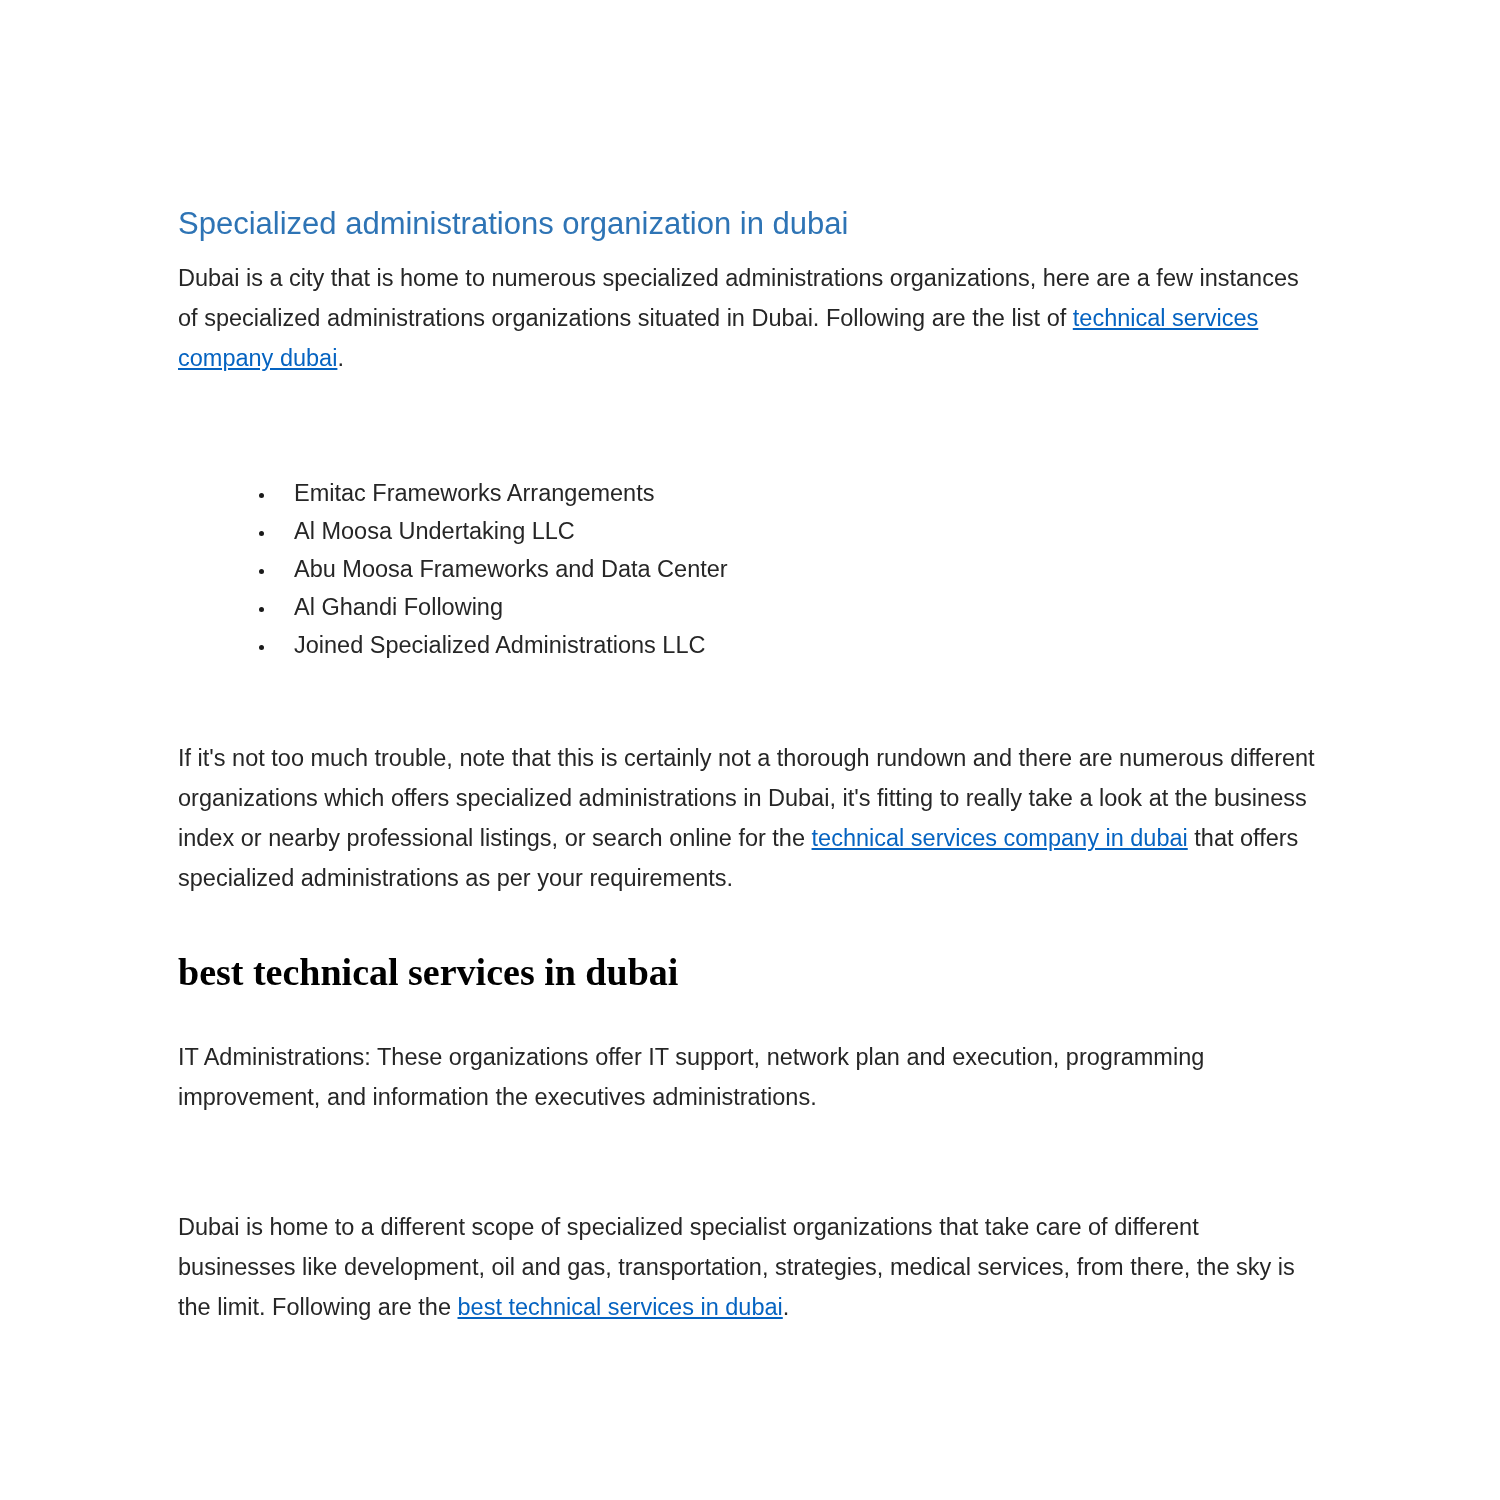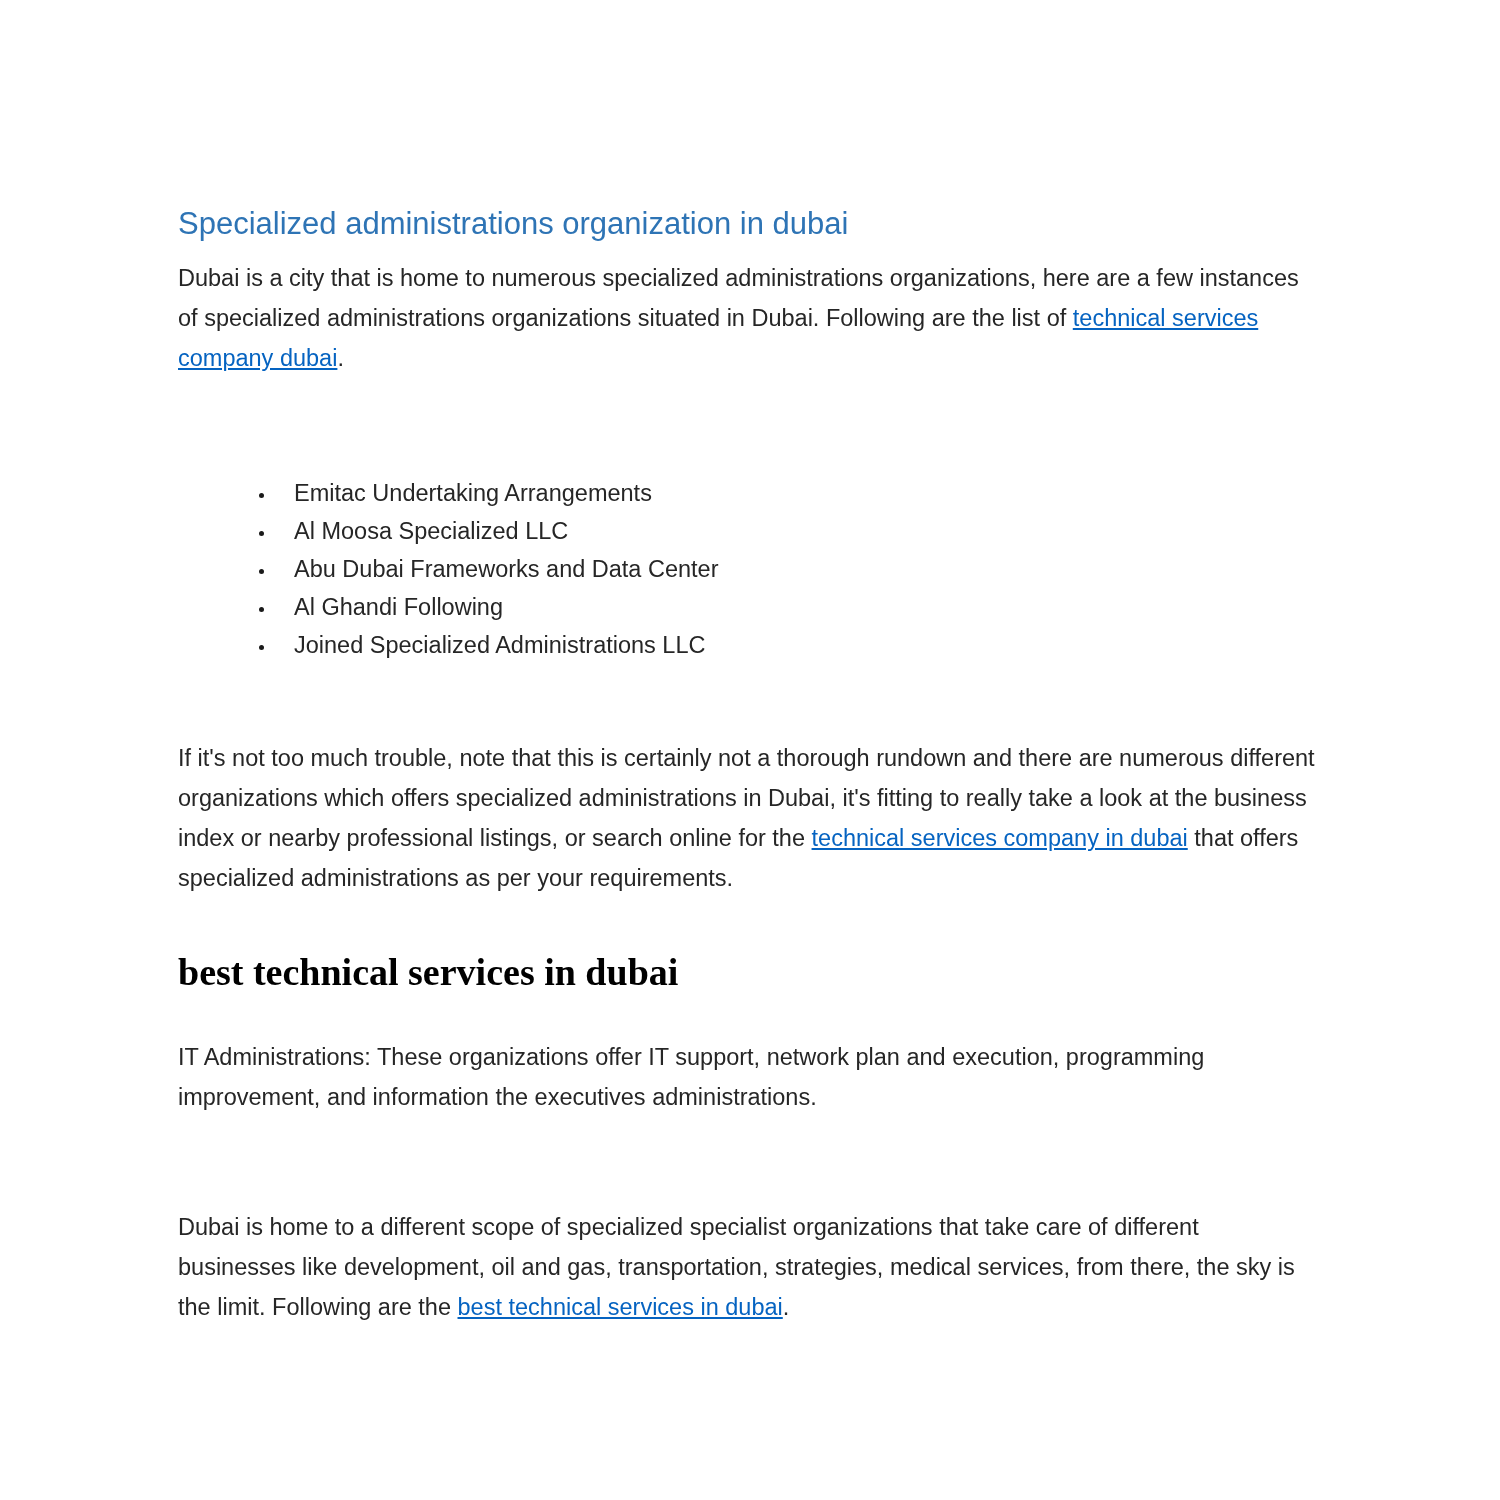--- a/index.html
+++ b/index.html
@@ -74,23 +74,23 @@
 </head>
 <body>
 
 <div class="page">
 
   <h2 class="h-blue">Specialized administrations organization in dubai</h2>
 
   <p class="body-para intro-para"><span>Dubai is a city that is home to numerous specialized administrations organizations, here are a few instances of specialized administrations organizations situated in Dubai. Following are the list of </span><a href="#" class="doc-link">technical services company dubai</a><span>.</span></p>
 
   <ul class="company-list">
-    <li>Emitac Undertaking Arrangements</li>
-    <li>Al Moosa Specialized LLC</li>
-    <li>Abu Dubai Frameworks and Data Center</li>
+    <li>Emitac Frameworks Arrangements</li>
+    <li>Al Moosa Undertaking LLC</li>
+    <li>Abu Moosa Frameworks and Data Center</li>
     <li>Al Ghandi Following</li>
     <li>Joined Specialized Administrations LLC</li>
   </ul>
 
   <p class="body-para note-para"><span>If it's not too much trouble, note that this is certainly not a thorough rundown and there are numerous different organizations which offers specialized administrations in Dubai, it's fitting to really take a look at the business index or nearby professional listings, or search online for the </span><a href="#" class="doc-link">technical services company in dubai</a><span> that offers specialized administrations as per your requirements.</span></p>
 
   <h1 class="h-serif">best technical services in dubai</h1>
 
   <p class="body-para it-para">IT Administrations: These organizations offer IT support, network plan and execution, programming improvement, and information the executives administrations.</p>
 

